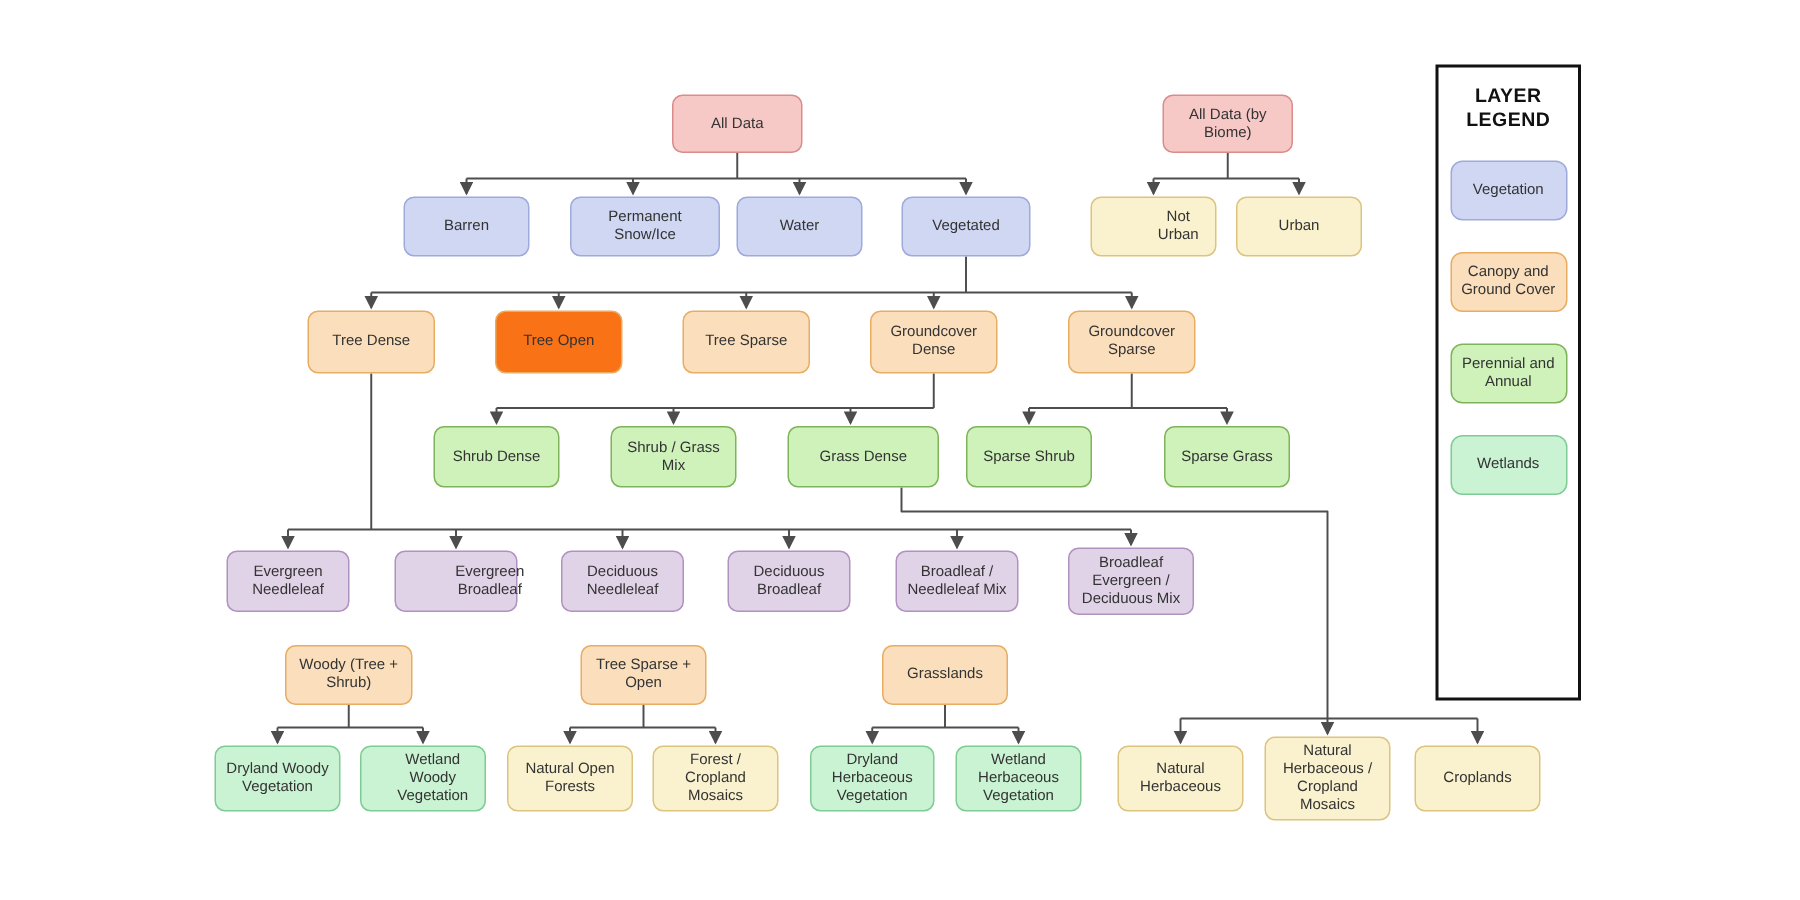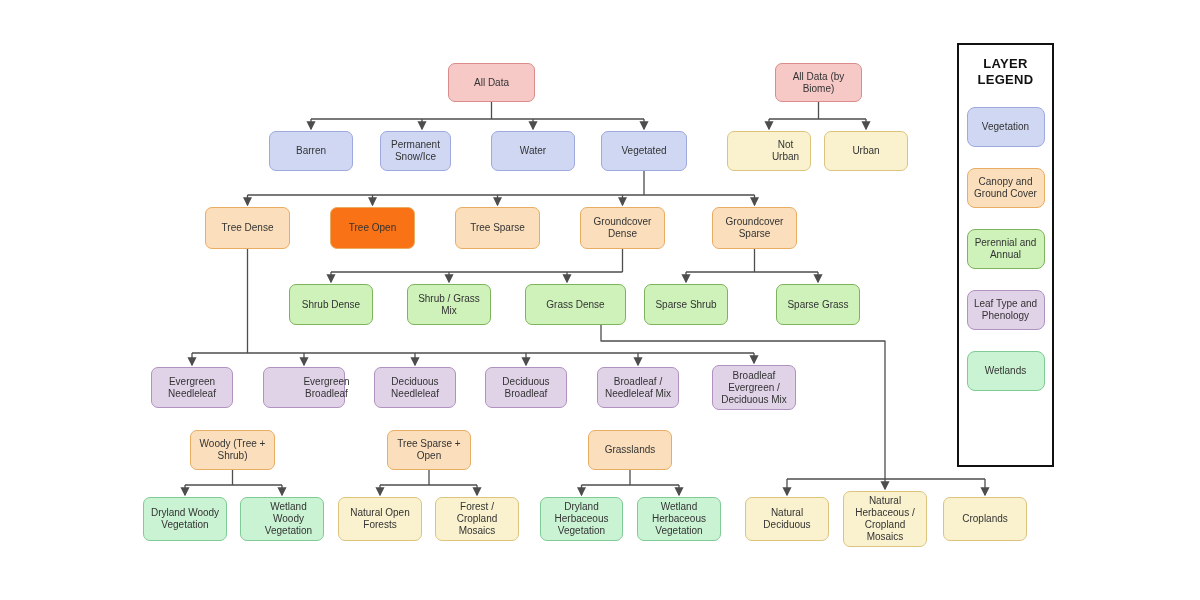--- a/index.html
+++ b/index.html
@@ -84,21 +84,21 @@
   <div>
       <div class="node" style="left: 448px; top: 63px; width: 87px; height: 39px; background: rgb(246, 201, 199); border-color: rgb(217, 140, 138);">
         <span>All Data</span>
       </div>
       <div class="node" style="left: 775px; top: 63px; width: 87px; height: 39px; background: rgb(246, 201, 199); border-color: rgb(217, 140, 138);">
         <span>All Data (by Biome)</span>
       </div>
       <div class="node" style="left: 269px; top: 131px; width: 84px; height: 40px; background: rgb(207, 215, 243); border-color: rgb(158, 169, 220);">
         <span>Barren</span>
       </div>
-      <div class="node" style="left: 380px; top: 131px; width: 71px; height: 40px; background: rgb(207, 215, 243); border-color: rgb(158, 169, 220);">
+      <div class="node" style="left: 380px; top: 131px; width: 100px; height: 40px; background: rgb(207, 215, 243); border-color: rgb(158, 169, 220);">
         <span>Permanent Snow/Ice</span>
       </div>
       <div class="node" style="left: 491px; top: 131px; width: 84px; height: 40px; background: rgb(207, 215, 243); border-color: rgb(158, 169, 220);">
         <span>Water</span>
       </div>
       <div class="node" style="left: 601px; top: 131px; width: 86px; height: 40px; background: rgb(207, 215, 243); border-color: rgb(158, 169, 220);">
         <span>Vegetated</span>
       </div>
       <div class="node" style="left: 727px; top: 131px; width: 84px; height: 40px; background: rgb(250, 242, 206); border-color: rgb(220, 196, 126); padding-left: 36px;">
         <span>Not Urban</span>
@@ -175,21 +175,21 @@
       <div class="node" style="left: 435px; top: 497px; width: 84px; height: 44px; background: rgb(250, 242, 206); border-color: rgb(220, 196, 126);">
         <span>Forest / Cropland Mosaics</span>
       </div>
       <div class="node" style="left: 540px; top: 497px; width: 83px; height: 44px; background: rgb(202, 243, 211); border-color: rgb(126, 203, 149);">
         <span>Dryland Herbaceous Vegetation</span>
       </div>
       <div class="node" style="left: 637px; top: 497px; width: 84px; height: 44px; background: rgb(202, 243, 211); border-color: rgb(126, 203, 149);">
         <span>Wetland Herbaceous Vegetation</span>
       </div>
       <div class="node" style="left: 745px; top: 497px; width: 84px; height: 44px; background: rgb(250, 242, 206); border-color: rgb(220, 196, 126);">
-        <span>Natural Deciduous</span>
+        <span>Natural Herbaceous</span>
       </div>
       <div class="node" style="left: 843px; top: 491px; width: 84px; height: 56px; background: rgb(250, 242, 206); border-color: rgb(220, 196, 126);">
         <span>Natural Herbaceous / Cropland Mosaics</span>
       </div>
       <div class="node" style="left: 943px; top: 497px; width: 84px; height: 44px; background: rgb(250, 242, 206); border-color: rgb(220, 196, 126);">
         <span>Croplands</span>
       </div>
     </div>
 
   <div id="legend">
@@ -197,21 +197,18 @@
     <div>
         <div class="legend-item first" style="background: rgb(207, 215, 243); border-color: rgb(158, 169, 220);">
           <span>Vegetation</span>
         </div>
         <div class="legend-item" style="background: rgb(251, 223, 188); border-color: rgb(232, 172, 98);">
           <span>Canopy and Ground Cover</span>
         </div>
         <div class="legend-item" style="background: rgb(206, 242, 186); border-color: rgb(127, 179, 91);">
           <span>Perennial and Annual</span>
         </div>
-        <div class="legend-item" style="background: rgb(224, 211, 232); border-color: rgb(176, 145, 192);">
-          <span>Leaf Type and Phenology</span>
-        </div>
         <div class="legend-item" style="background: rgb(202, 243, 211); border-color: rgb(126, 203, 149);">
           <span>Wetlands</span>
         </div>
       </div>
   </div>
 </div>
 
 </body></html>

